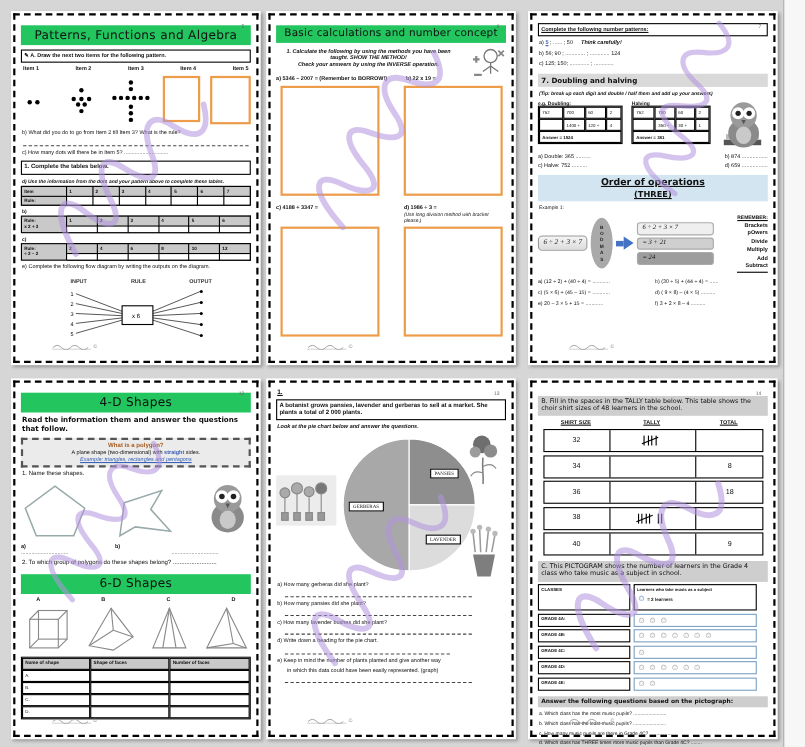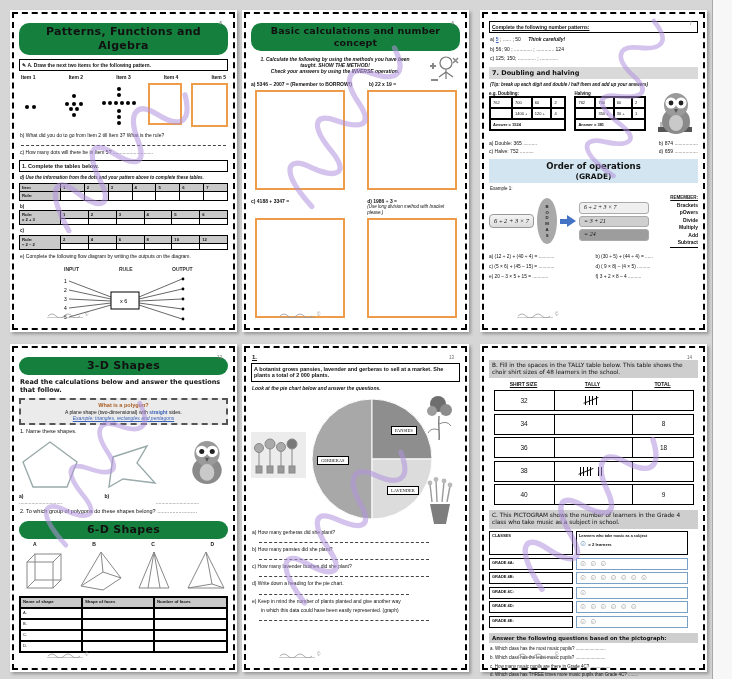--- a/index.html
+++ b/index.html
@@ -6,39 +6,39 @@
   #canvas{position:relative;width:732px;height:679px;background:#d6d6d6;overflow:hidden;
           font-family:"Liberation Sans",sans-serif;color:#111;}
   .side-strip{position:absolute;left:712px;top:0;width:20px;height:679px;background:#f7f7f7;border-left:1px solid #a8a8a8;}
   .pg{position:absolute;width:227px;background:#fff;box-shadow:2px 2px 3px rgba(0,0,0,.3);}
   .row1{top:10px;height:322px;}
   .row2{top:344px;height:328px;}
   .c1{left:10px;} .c2{left:242px;} .c3{left:480px;}
   .frm{position:absolute;inset:2px;border:2px dashed #000;pointer-events:none;}
   .pgc{position:absolute;inset:7px 9px;font-size:5px;line-height:1.25;}
   .num{position:absolute;top:4px;right:6px;font-size:4.5px;color:#666;}
-  .bar{background:#15803d;text-align:center;font-weight:bold;font-family:"DejaVu Sans",sans-serif;border-radius:10px;}
+  .bar{background:#22c55e;text-align:center;font-weight:normal;font-family:"DejaVu Sans",sans-serif;}
   .t1{font-size:11px;letter-spacing:.3px;padding:2px 0;margin-top:6px;}
   .t2{font-size:9.5px;letter-spacing:.2px;padding:2px 0;margin-top:6px;text-align:center;}
   .sbar{background:#d9d9d9;font-weight:bold;font-size:6.5px;text-align:left;padding:2px 3px;margin-top:6px;font-family:"DejaVu Sans",sans-serif;}
   .b{font-weight:bold;} .i{font-style:italic;} .u{text-decoration:underline;}
   .ln{margin:3px 1px 0 1px;} .t45{font-size:4.5px;} .t5{font-size:5px;} .t55{font-size:5.5px;} .t6{font-size:6px;}
   .blue{color:#3a62b8;} .blueu{color:#3a62b8;text-decoration:underline;}
   .bxd{border:1px solid #000;padding:2px 2px;margin-top:4px;}
   .obox{border:2px solid #ED9C4A;background:#fff;}
   .dashline{border-bottom:1px dashed #444;height:5px;margin:2px 2px 0 2px;}
   .footer{position:absolute;bottom:7px;left:28px;display:flex;align-items:flex-end;gap:2px;color:#888;font-size:4.5px;}
   .grid8{display:grid;grid-template-columns:40px repeat(7,1fr);gap:1px;background:#000;border:1px solid #000;margin-top:2px;}
   .hc{background:#c9c9c9;font-size:4.2px;font-weight:bold;padding:1px 2px;min-height:5px;}
   .wc{background:#fff;min-height:5px;}
   .mini-t{display:flex;margin-top:1px;}
   .mt-label{width:36px;background:#c9c9c9;border:1px solid #000;font-size:4.2px;font-weight:bold;padding:1px 2px;line-height:1.2;}
   .mt-grid{display:grid;grid-template-columns:repeat(6,1fr);gap:1px;background:#000;border:1px solid #000;border-left:none;flex:1;}
   .flowwrap{text-align:center;margin-top:3px;}
-  .panel-blue{background:#d2e5f0;text-align:center;font-family:"DejaVu Sans",sans-serif;font-weight:bold;padding:2px 0;margin-top:5px;}
+  .panel-blue{background:#d2e5f0;text-align:center;font-family:"DejaVu Sans",sans-serif;font-weight:bold;padding:2px 0;margin-top:5px;text-decoration:underline;}
   .pb1{font-size:8.5px;} .pb2{font-size:7.5px;}
   .bod-row{display:flex;align-items:center;margin-top:3px;gap:3px;}
   .expr{border:1px solid #999;border-radius:4px;background:linear-gradient(#f4f4f4,#dcdcdc);
         font-family:"Liberation Serif",serif;font-style:italic;font-size:6.5px;padding:2px 4px;}
   .oval{width:20px;height:46px;border-radius:50%;background:#a9a9a9;display:flex;flex-direction:column;
         align-items:center;justify-content:center;font-size:4.3px;font-weight:bold;color:#222;line-height:1.35;}
   .arrowb{width:0;height:0;border-top:6px solid transparent;border-bottom:6px solid transparent;border-left:9px solid #4472c4;}
   .arrowtail{width:7px;height:5px;background:#4472c4;}
   .steps{display:flex;flex-direction:column;gap:2px;}
   .step{width:60px;border-radius:3px;font-family:"Liberation Serif",serif;font-style:italic;
@@ -343,21 +343,21 @@
       <div style="display:flex;justify-content:space-between;margin-top:3px;">
         <span class="t5">a)   Double:   365    ..........</span>
         <span class="t5">b) 874  .................</span>
       </div>
       <div style="display:flex;justify-content:space-between;margin-top:2px;">
         <span class="t5">c)   Halve:    752    ..........</span>
         <span class="t5">d) 659  .................</span>
       </div>
       <div class="panel-blue">
         <div class="pb1">Order of operations</div>
-        <div class="pb2">(GRADE)</div>
+        <div class="pb2">(THREE)</div>
       </div>
       <div class="t45 ln">Example 1:</div>
       <div class="bod-row">
         <div class="expr">6 ÷ 2 + 3 × 7</div>
         <div class="oval">
           <span>B</span>
           <span>O</span>
           <span>D</span>
           <span>M</span>
           <span>A</span>
@@ -397,22 +397,22 @@
           </svg>
         <span>©</span>
       </div>
     </div>
   </div>
 
   <div class="pg row2 c1">
     <div class="frm"></div>
     <div class="pgc">
       <div class="num">12</div>
-      <div class="bar t1">3-D Shapes</div>
-      <div class="ln b" style="font-size:6.5px;font-family:'DejaVu Sans',sans-serif;">Read the calculations below and answer the questions that follow.</div>
+      <div class="bar t1">4-D Shapes</div>
+      <div class="ln b" style="font-size:6.5px;font-family:'DejaVu Sans',sans-serif;">Read the information them and answer the questions that follow.</div>
       <div class="dashedbox">
         <div class="b" style="font-size:5.5px;color:#a85a1e;">What is a polygon?</div>
         <div class="t5">
           <span>A plane shape (two-dimensional) with </span><span class="b blue">straight</span><span> sides.</span>
         </div>
         <div class="t5 i blueu">Example: triangles, rectangles and pentagons</div>
       </div>
       <div class="ln t55">1. Name these shapes.</div>
       <div style="display:flex;align-items:flex-start;justify-content:space-between;margin-top:2px;">
         <div style="text-align:left;">

